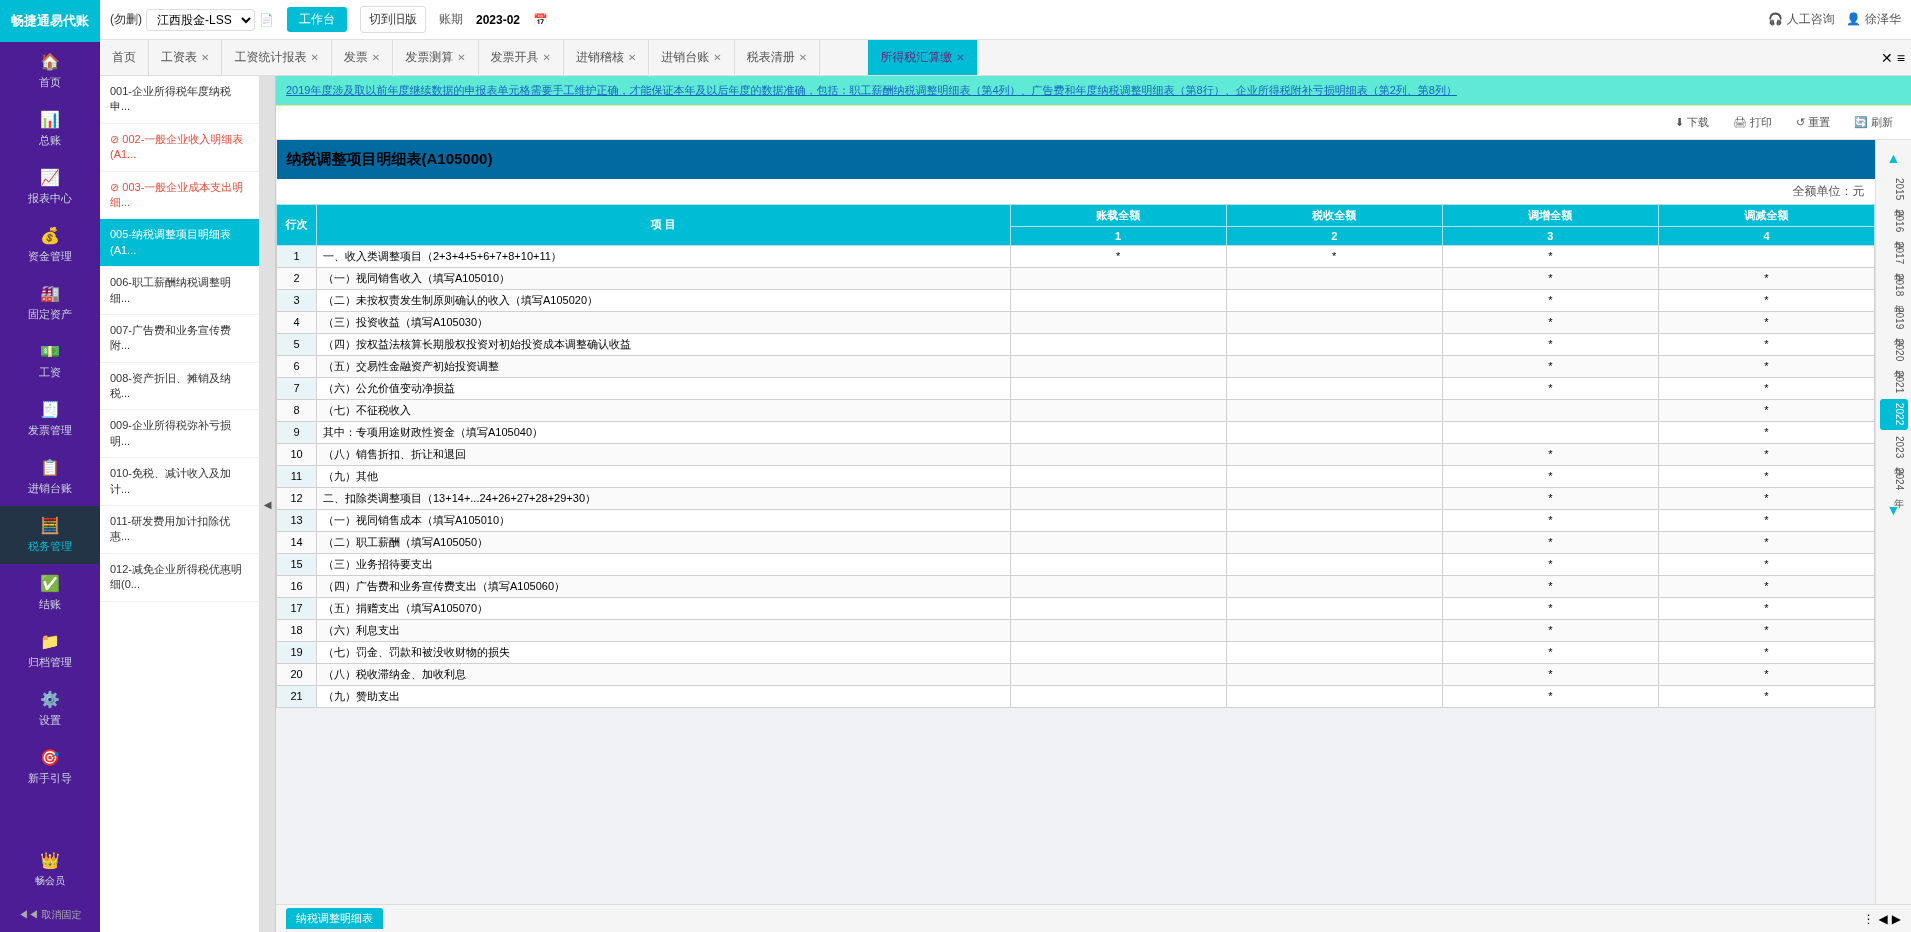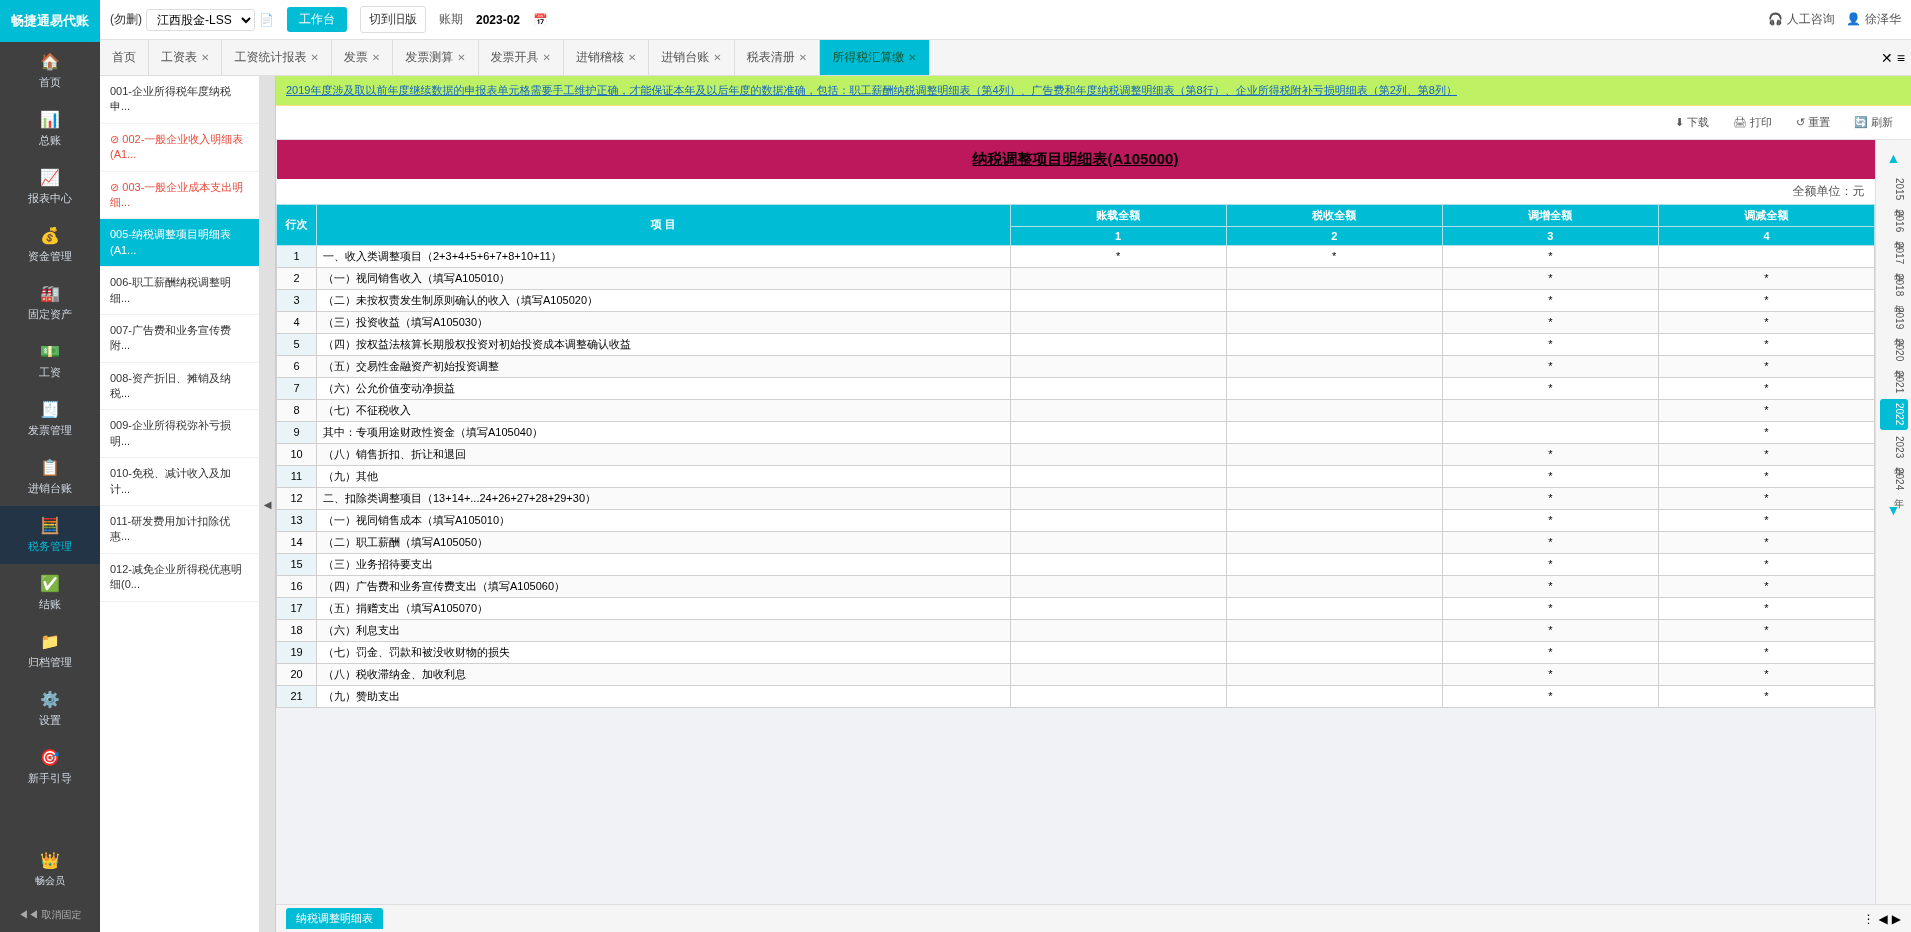--- a/index.html
+++ b/index.html
@@ -1,19 +1,19 @@
 <!DOCTYPE html>
 <html><head>
   <meta charset="utf-8">
   <style>
     * { box-sizing: border-box; margin: 0; padding: 0; }
     body { font-family: "Microsoft YaHei", "PingFang SC", Arial, sans-serif; font-size: 12px; background: #f0f2f5; display: flex; height: 932px; overflow: hidden; }
 
     
-    .sidebar { width: 100px; background: #404040; color: #cdd6e0; display: flex; flex-direction: column; flex-shrink: 0; height: 100%; }
+    .sidebar { width: 100px; background: #4c1d95; color: #cdd6e0; display: flex; flex-direction: column; flex-shrink: 0; height: 100%; }
     .sidebar-logo { background: #00bcd4; color: white; text-align: center; padding: 12px 5px; font-size: 13px; font-weight: bold; line-height: 1.4; }
     .sidebar-item { display: flex; flex-direction: column; align-items: center; padding: 10px 5px; cursor: pointer; font-size: 11px; gap: 4px; }
     .sidebar-item.active { background: #243447; color: #00bcd4; }
     .sidebar-icon { font-size: 16px; }
     .sidebar-bottom { margin-top: auto; }
     .sidebar-bottom .sidebar-item { font-size: 10px; }
 
     
     .main { flex: 1; display: flex; flex-direction: column; overflow: hidden; }
 
@@ -21,41 +21,41 @@
     .topbar { background: white; height: 40px; display: flex; align-items: center; padding: 0 10px; border-bottom: 1px solid #e0e0e0; gap: 13px; flex-shrink: 0; }
     .topbar-company { display: flex; align-items: center; gap: 4px; font-size: 12px; color: #333; }
     .company-select { border: 1px solid #ddd; border-radius: 3px; padding: 2px 6px; font-size: 12px; background: white; }
     .topbar-btn { background: #00bcd4; color: white; border: none; border-radius: 3px; padding: 4px 12px; cursor: pointer; font-size: 12px; }
     .topbar-outline-btn { background: white; color: #333; border: 1px solid #ddd; border-radius: 3px; padding: 4px 8px; cursor: pointer; font-size: 12px; }
     .topbar-right { margin-left: auto; display: flex; align-items: center; gap: 12px; font-size: 12px; color: #555; }
 
     
     .tabbar { background: #f5f5f5; display: flex; align-items: center; border-bottom: 1px solid #ddd; flex-shrink: 0; overflow-x: auto; height: 36px; }
     .tab { padding: 0 12px; height: 36px; display: flex; align-items: center; gap: 4px; cursor: pointer; font-size: 12px; color: #555; border-right: 1px solid #ddd; white-space: nowrap; }
-    .tab.active { background: #00bcd4; color: #14532d; }
+    .tab.active { background: #00bcd4; color: #701a75; margin-left: 48px; }
     .tab-close { font-size: 10px; cursor: pointer; opacity: 0.7; }
     .tab-actions { margin-left: auto; display: flex; align-items: center; padding: 0 6px; }
 
     
     .content { flex: 1; display: flex; overflow: hidden; }
 
     
     .left-nav { width: 160px; background: white; border-right: 1px solid #e0e0e0; overflow-y: auto; flex-shrink: 0; }
     .left-nav-item { padding: 8px 10px; cursor: pointer; font-size: 11px; color: #333; border-bottom: 1px solid #f0f0f0; line-height: 1.4; }
     .left-nav-item.active { background: #00bcd4; color: white; }
     .left-nav-item.error { color: #e74c3c; }
     .left-nav-item.error::before { content: "⊘ "; }
 
     
     .sheet-area { flex: 1; display: flex; flex-direction: column; overflow: hidden; position: relative; }
     .sheet-toolbar { background: white; padding: 6px 10px; border-bottom: 1px solid #e0e0e0; display: flex; align-items: center; gap: 8px; flex-shrink: 0; }
     .sheet-toolbar-right { margin-left: auto; display: flex; align-items: center; gap: 8px; }
     .toolbar-btn { display: flex; align-items: center; gap: 3px; padding: 3px 8px; border: none; background: none; cursor: pointer; font-size: 11px; color: #555; }
 
-    .warning-bar { background: #bef264; border-bottom: 1px solid #ffe082; padding: 6px 10px; font-size: 11px; color: #e65100; line-height: 1.5; }
+    .warning-bar { background: #5eead4; border-bottom: 1px solid #ffe082; padding: 6px 10px; font-size: 11px; color: #e65100; line-height: 1.5; }
     .warning-bar span { color: #1565c0; text-decoration: underline; cursor: pointer; }
 
     .sheet-main { flex: 1; display: flex; overflow: hidden; }
 
     
     .year-nav { width: 36px; background: #f5f5f5; border-left: 1px solid #e0e0e0; display: flex; flex-direction: column; align-items: center; padding: 4px 0; gap: 2px; overflow-y: auto; flex-shrink: 0; }
     .year-nav-btn { width: 28px; height: 28px; display: flex; align-items: center; justify-content: center; cursor: pointer; border: none; background: none; color: #00bcd4; font-size: 14px; }
     .year-item { width: 28px; padding: 4px 2px; text-align: center; font-size: 10px; cursor: pointer; border-radius: 3px; color: #555; writing-mode: vertical-rl; }
     .year-item.active { background: #00bcd4; color: white; }
 
@@ -261,21 +261,21 @@
           </button>
         </div>
       </div>
 
       <div class="sheet-main">
 
         <div class="table-wrapper">
           <table>
             <thead>
               <tr>
-                <td colspan="6" class="title-row" style="font-size:15px;font-weight:bold;text-align:center;padding:10px;border:none;background:#be185d;text-decoration:underline;">纳税调整项目明细表(A105000)</td>
+                <td colspan="6" class="title-row" style="font-size:15px;font-weight:bold;padding:10px;border:none;background:#0369a1;">纳税调整项目明细表(A105000)</td>
               </tr>
               <tr>
                 <td colspan="6" class="unit-row" style="text-align:right;padding:4px 10px;border:none;background:white;color:#555;font-size:12px;margin-left:46px;">全额单位：元</td>
               </tr>
               <tr class="header-row">
                 <th rowspan="2" style="width:40px;">行次</th>
                 <th rowspan="2" style="min-width:220px;">项 目</th>
                 <th>账载全额</th>
                 <th>税收全额</th>
                 <th>调增全额</th>

